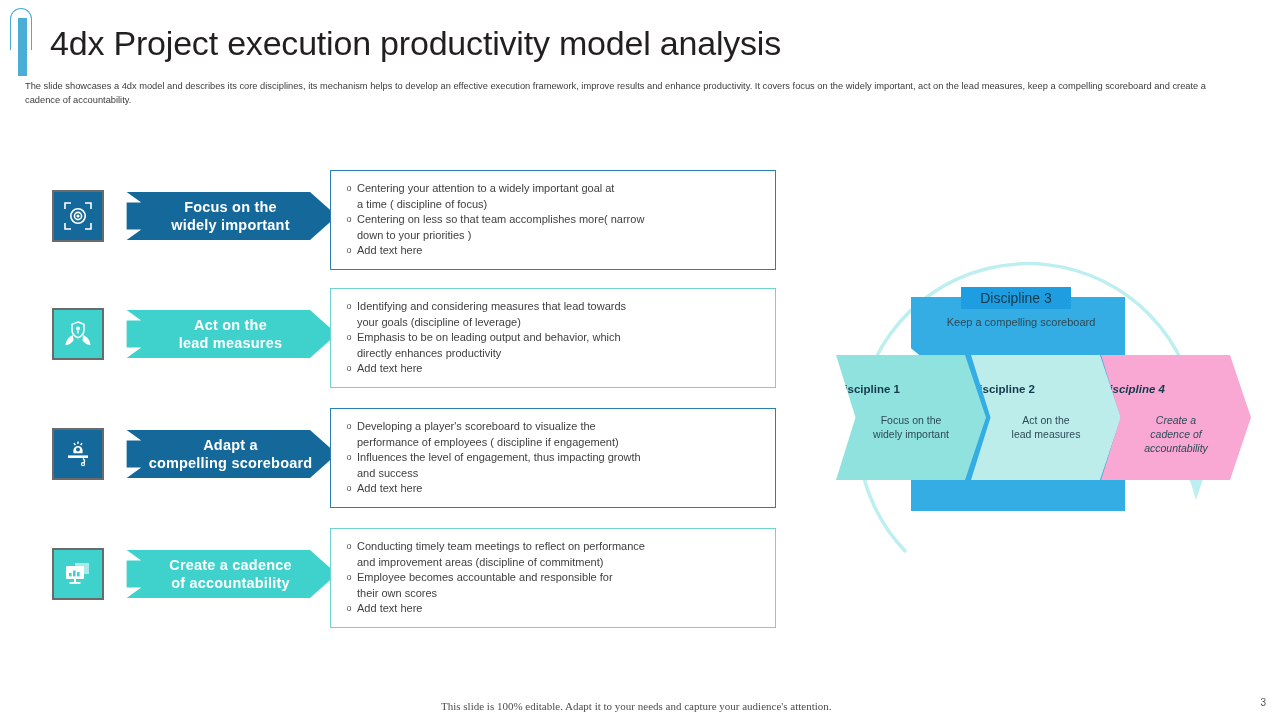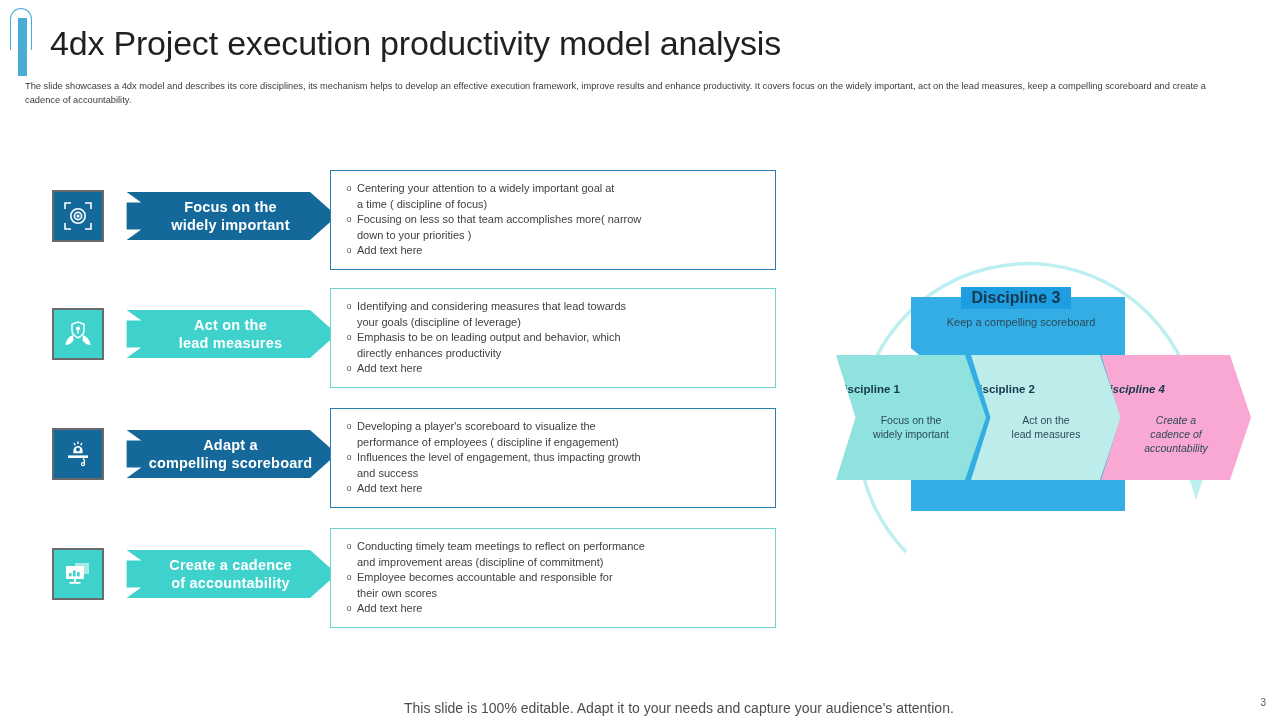--- a/index.html
+++ b/index.html
@@ -75,21 +75,21 @@
     position:absolute; left:105px; top:115px;
     width:214px; height:214px;
     background:#34ace4;
     clip-path: polygon(0 0, 100% 0, 100% 100%, 0 100%, 0 76%, 32% 50%, 0 24%);
   }
   .d3-badge {
     position:absolute; left:155px; top:105px;
     width:110px; height:22px; background:#1e9ee0;
     display:flex; align-items:center; justify-content:center;
   }
-  .d3-badge span { font-size:16px; font-weight:bold; color:#16384d; }
+  .d3-badge span { font-size:14px; font-weight:normal; color:#16384d; }
   .d3-body {
     position:absolute; left:120px; top:133px; width:190px;
     text-align:center; font-size:11px; line-height:14.5px; color:#2d4a57;
   }
 
   .hchev {
     position:absolute; top:173px; width:150px; height:125px;
     clip-path: polygon(0 0, 86% 0, 100% 50%, 86% 100%, 0 100%, 13% 50%);
   }
   .hchev.first { clip-path: polygon(0 0, 86% 0, 100% 50%, 86% 100%, 0 100%, 13% 50%); }
@@ -97,22 +97,22 @@
     position:absolute; top:28px; left:0; width:100%;
     text-align:left; font-size:11.5px; font-weight:bold; color:#16384d;
   }
   .hchev-body {
     position:absolute; top:58px; left:0; width:100%;
     text-align:center; font-size:10.5px; line-height:14px; color:#2d4a57;
   }
 
   
   .footer-note {
-    position:absolute; left:404px; top:700px;
-    font-size:14px; color:#4d4d4d;
+    position:absolute; left:441px; top:700px;
+    font-size:11px; color:#4d4d4d;font-family:Liberation Serif, serif;
   }
   .page-num {
     position:absolute; right:14px; top:697px;
     font-size:10px; color:#555;
   }
 </style>
 </head>
 <body>
 
 <div class="slide">
@@ -141,21 +141,21 @@
 widely important</div>
         </div>
         <div class="textbox" style="border-color: rgb(42, 127, 176); top: 2px;">
           <div class="bullet-line">
             <span class="bullet-mark">o</span>
             <span class="bullet-text">Centering your attention to a widely important goal at
 a time ( discipline of focus)</span>
           </div>
           <div class="bullet-line">
             <span class="bullet-mark">o</span>
-            <span class="bullet-text">Focusing on less so that team accomplishes more( narrow
+            <span class="bullet-text">Centering on less so that team accomplishes more( narrow
 down to your priorities )</span>
           </div>
           <div class="bullet-line">
             <span class="bullet-mark">o</span>
             <span class="bullet-text">Add text here</span>
           </div>
         </div>
       </div>
       <div class="row" style="top: 286px;">
         <div class="icon-box" style="background: rgb(63, 209, 204);">

